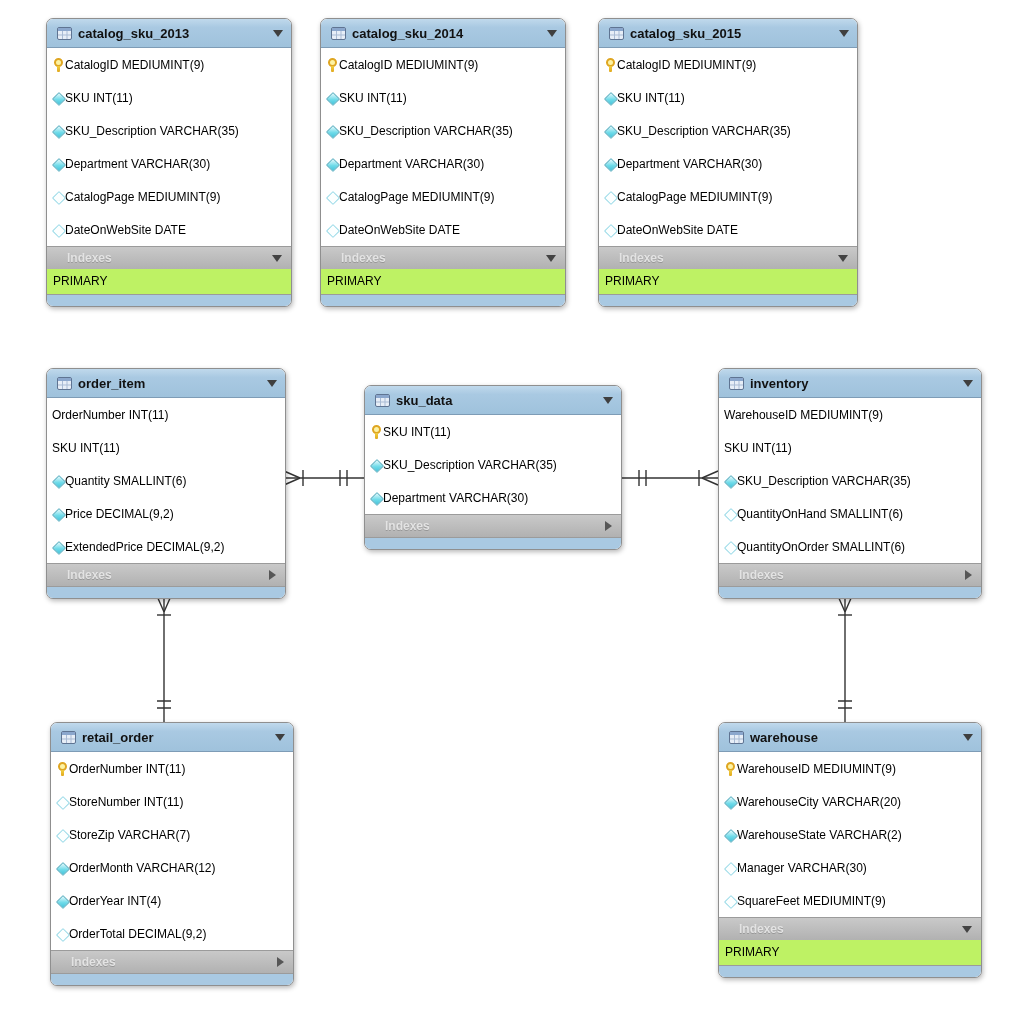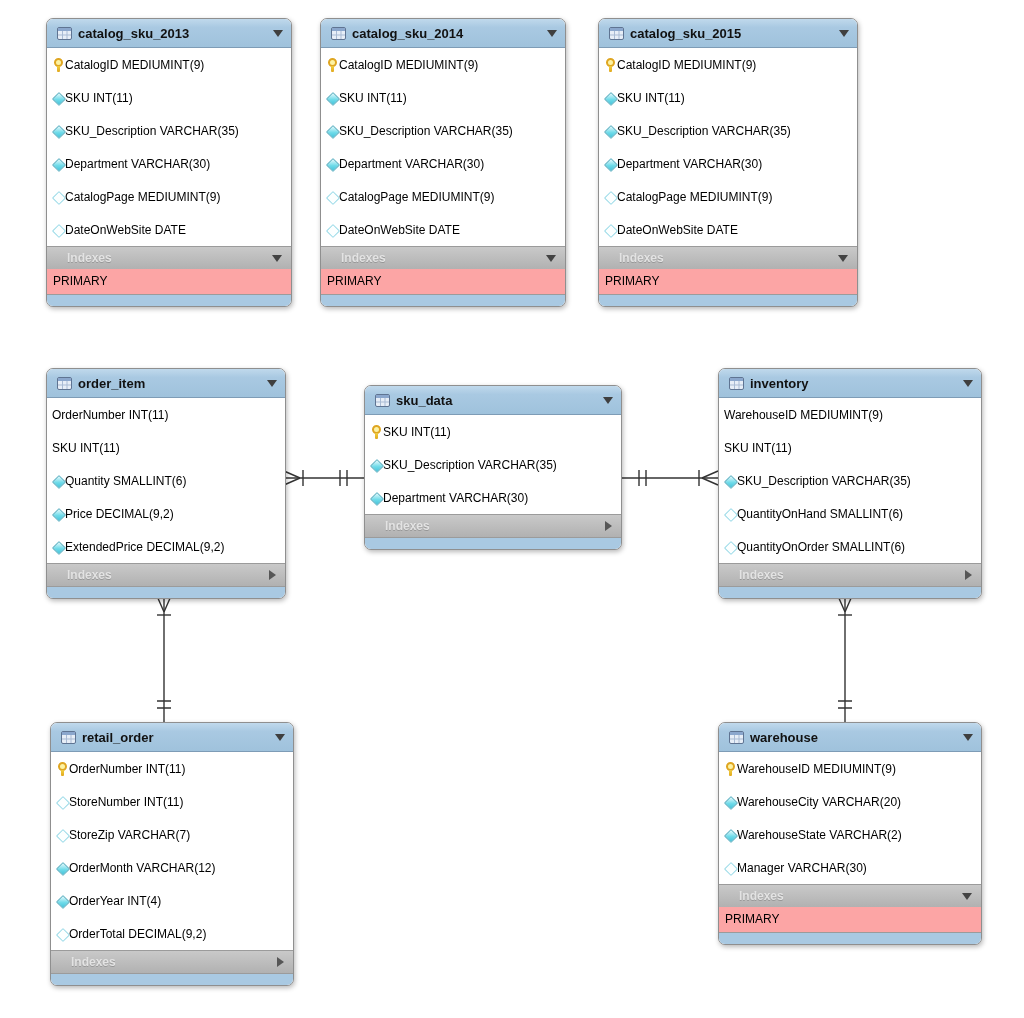--- a/index.html
+++ b/index.html
@@ -65,21 +65,21 @@
   .idx-arrow{margin-left:auto;width:0;height:0;}
   .idx-arrow[data-expanded="true"]{
     border-left:5px solid transparent;border-right:5px solid transparent;
     border-top:7px solid #434343;
   }
   .idx-arrow[data-expanded="false"]{
     border-top:5px solid transparent;border-bottom:5px solid transparent;
     border-left:7px solid #565656;
   }
   .tidxrow{
-    height:25px;line-height:25px;background:#fca5a5;
+    height:25px;line-height:25px;background:#bef264;
     font-size:12px;color:#000;padding-left:6px;
   }
   .tfoot{
     height:11px;
     background:var(--table-header-blue,#a9c9e2);
     border-top:1px solid #9b9b9b;
   }
   
   #t0{left:46px;top:18px;width:244px;}
   #t1{left:320px;top:18px;width:244px;}
@@ -454,20 +454,24 @@
           <span class="ctext">WarehouseCity VARCHAR(20)</span>
         </div>
       <div class="trow">
           <span class="cicon" data-icon="diamond"></span>
           <span class="ctext">WarehouseState VARCHAR(2)</span>
         </div>
       <div class="trow">
           <span class="cicon" data-icon="diamond-open"></span>
           <span class="ctext">Manager VARCHAR(30)</span>
         </div>
+      <div class="trow">
+          <span class="cicon" data-icon="diamond-open"></span>
+          <span class="ctext">SquareFeet MEDIUMINT(9)</span>
+        </div>
     </div>
     <div class="tindexes">
       <span class="itext">Indexes</span>
       <span class="idx-arrow" data-expanded="true"></span>
     </div>
     <div class="tidxrow">PRIMARY</div>
     <div class="tfoot"></div>
   </div>
 
 </div>

